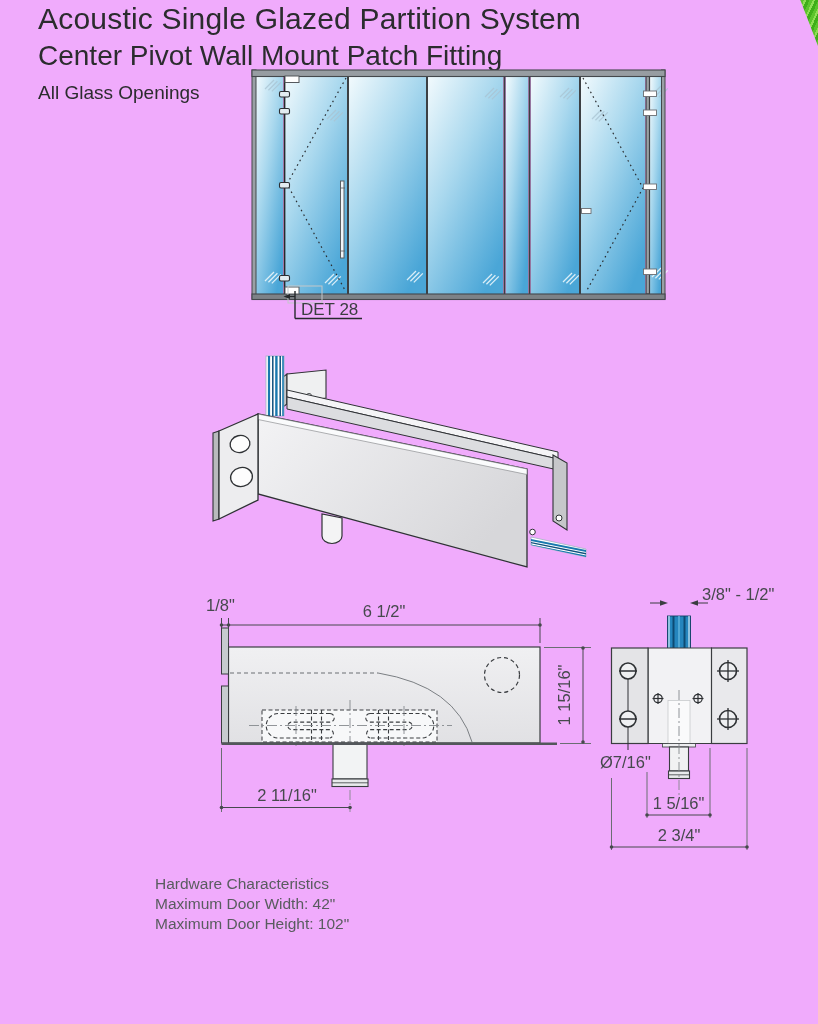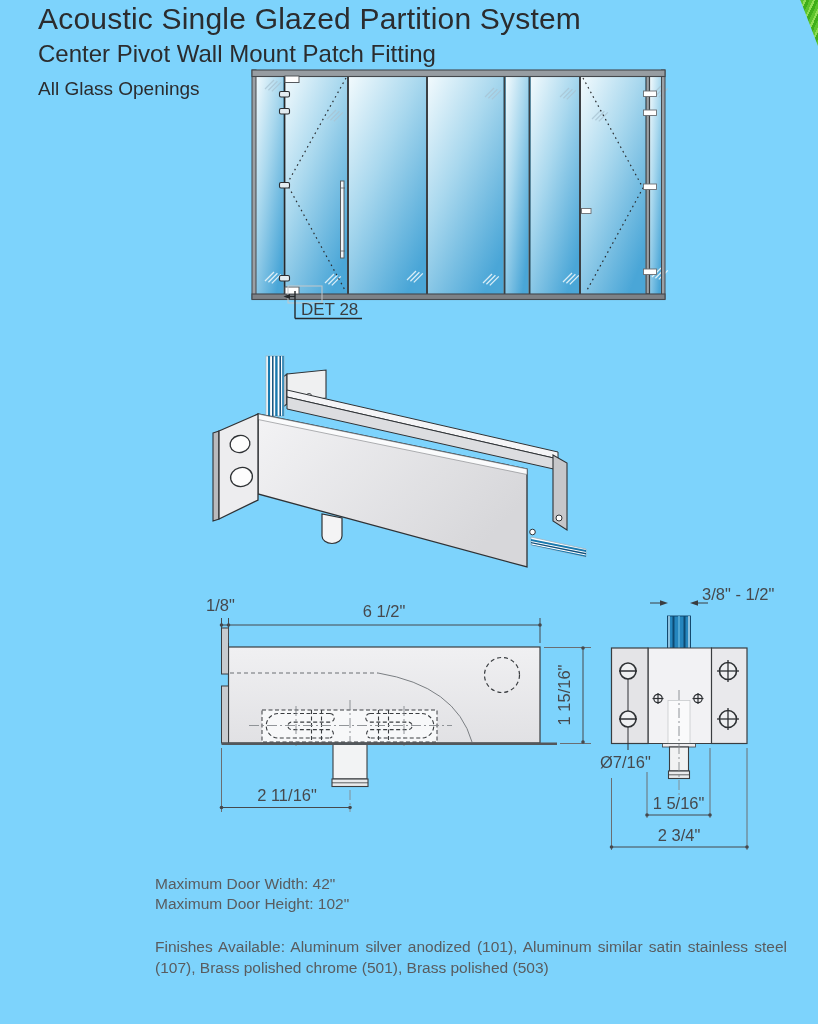--- a/index.html
+++ b/index.html
@@ -1,20 +1,20 @@
 <!DOCTYPE html>
 <html><head>
 <meta charset="utf-8">
 <style>
   html,body{margin:0;padding:0;background:#ffffff;}
-  .page{position:relative;width:818px;height:1024px;background:#7dd3fc;overflow:hidden;
+  .page{position:relative;width:818px;height:1024px;background:#f0abfc;overflow:hidden;
         font-family:"Liberation Sans",sans-serif;color:#2e2f31;}
   .titleblock{position:absolute;left:38px;top:0;}
   .t1{font-size:30px;font-weight:400;letter-spacing:.2px;color:#2b2c2e;margin:2px 0 0 0;}
-  .t2{font-size:24px;font-weight:400;color:#2b2c2e;margin:4px 0 0 0;}
+  .t2{font-size:28px;font-weight:400;color:#2b2c2e;margin:4px 0 0 0;}
   .t3{font-size:19px;font-weight:400;color:#2b2c2e;margin:10px 0 0 0;}
   .corner-green{position:absolute;top:0;right:0;width:26px;height:46px;
     background:repeating-linear-gradient(115deg,#5cc42c 0 3px,#8fdd55 3px 5px,#3fae19 5px 8px);
     clip-path:polygon(32% 0,100% 0,100% 100%);}
   svg{position:absolute;overflow:visible;}
   .dimtext{font-size:16.5px;fill:#46494d;}
   .caltext{font-size:17px;fill:#3b3e41;}
   .txtblock{position:absolute;left:155px;top:874px;width:632px;font-size:15.5px;
             line-height:20px;color:#595c5f;}
   .txtblock p{margin:0;}
@@ -328,18 +328,18 @@
       <line x1="747" y1="748" x2="747" y2="850" stroke="#6a6e72"></line>
       <line x1="611.5" y1="847" x2="747" y2="847"></line>
       <circle cx="611.5" cy="847" r="1.8" stroke="none"></circle>
       <circle cx="747" cy="847" r="1.8" stroke="none"></circle>
     </g>
     <text class="dimtext" x="678.5" y="809" text-anchor="middle">1 5/16"</text>
     <text class="dimtext" x="679" y="841" text-anchor="middle">2 3/4"</text>
   </svg>
 
   <div class="txtblock">
+    <p>Hardware  Characteristics</p>
     <p>Maximum Door Width:  42"</p>
     <p>Maximum Door Height:  102"</p>
-    <p class="finishes">Finishes Available:  Aluminum silver anodized (101), Aluminum similar satin stainless steel (107), Brass polished chrome (501), Brass polished (503)</p>
   </div>
 
 </div>
 
 </body></html>

